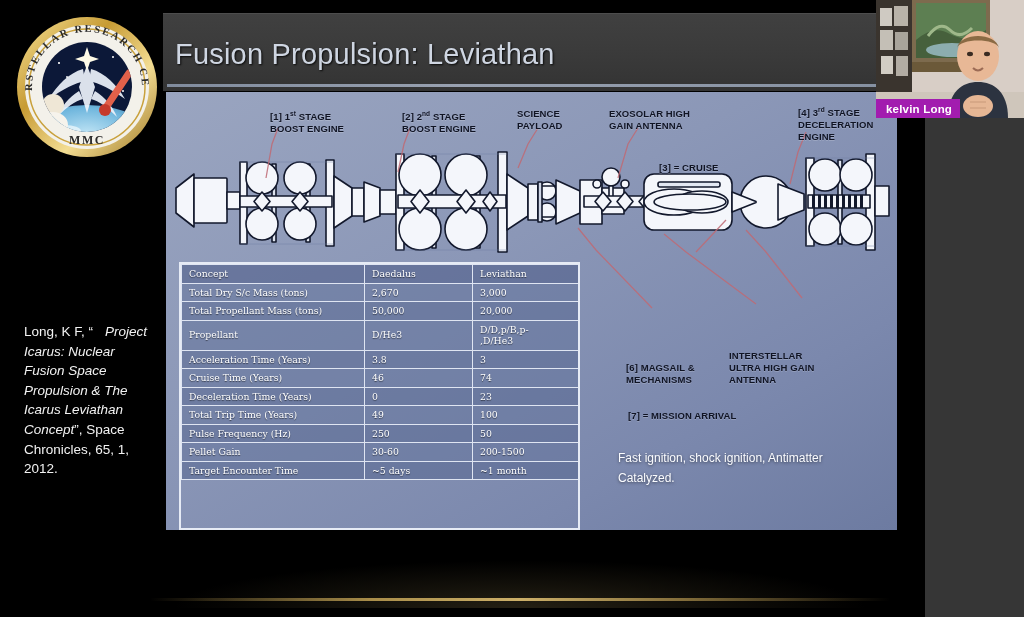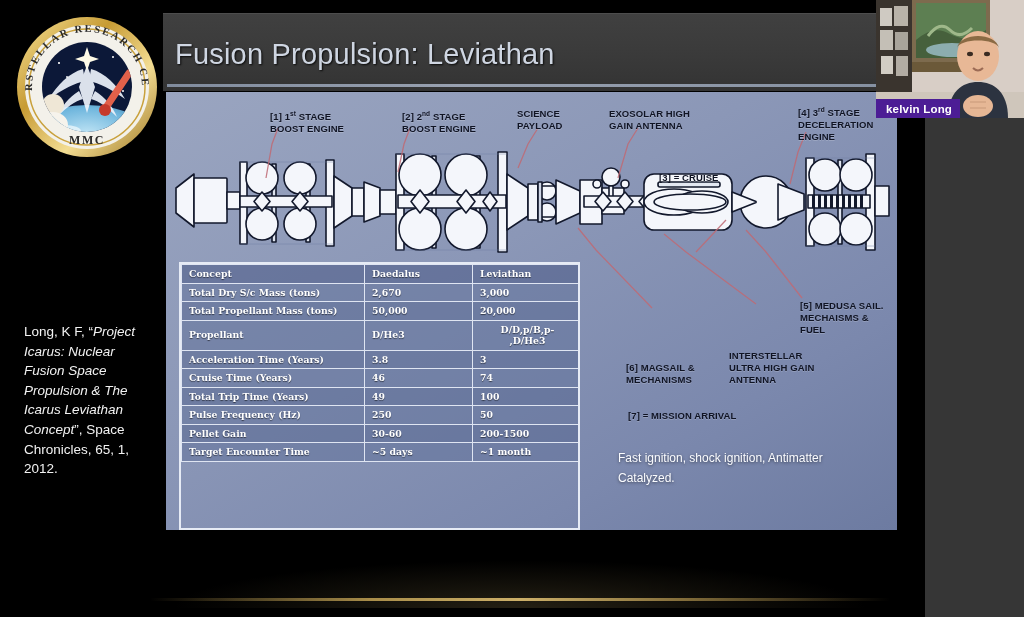--- a/index.html
+++ b/index.html
@@ -61,21 +61,21 @@
   .tbl-wrap {
     position: absolute; left: 13px; top: 170px; width: 401px; height: 268px;
     border: 2px solid #e6ebf5;
     overflow: hidden;
   }
   table.spec { width: 100%; border-collapse: collapse; table-layout: fixed; }
   table.spec td {
     border: 1px solid #dfe5f2;
     padding: 3px 7px;
     font-family: "DejaVu Serif", "Liberation Serif", serif;
-    font-weight: bold;
+    font-weight: normal;
     font-size: 9.3px;
     color: #ffffff;
     text-shadow: 0 1px 1px rgba(0,0,0,.55);
     line-height: 11.5px;
     background: rgba(86,102,143,.55);
     vertical-align: middle;
   }
   table.spec tr:nth-child(even) td { background: rgba(99,114,155,.55); }
   table.spec tr:first-child td { background: rgba(80,96,138,.62); }
   table.spec td.c0 { width: 183px; }
@@ -87,33 +87,33 @@
     position: absolute; left: 452px; top: 356px; width: 250px;
     font-size: 12px; line-height: 20px; color: #fbfcff;
     text-shadow: 0 1px 3px rgba(0,0,0,.5);
   }
 
   
   .citation {
     position: absolute; left: 24px; top: 322px; width: 132px;
     font-size: 13.5px; line-height: 19.6px; color: #f2f2f2;
   }
-  .citation i { font-style: italic; }
+  .citation i { font-style: italic; margin-left: 12px; }
 
   
   .badge { position: absolute; left: 13px; top: 13px; width: 148px; height: 148px; }
 
   
   .webcam {
     position: absolute; left: 876px; top: 0; width: 148px; height: 118px;
     overflow: hidden; background: #2b2b2b;
   }
   .cam-name {
     position: absolute; left: 0; bottom: 0; height: 19px;
-    background: #4c1d95; color: #fff;
+    background: #a21caf; color: #fff;
     font-size: 11.5px; font-weight: bold;
     display: flex; align-items: center; padding: 0 8px 0 10px;
     letter-spacing: .2px;
   }
 
   
   .glow {
     position: absolute; left: 150px; top: 598px; width: 740px; height: 3px;
     background: linear-gradient(90deg, rgba(140,110,40,0) 0%, rgba(196,164,86,.85) 30%,
                 rgba(214,184,110,.95) 50%, rgba(180,150,80,.7) 72%, rgba(120,95,40,0) 100%);
@@ -268,27 +268,24 @@
     </svg>
 
     <div class="lbl" style="left:104px;top:16px">[1] 1<sup>st</sup> STAGE
 BOOST ENGINE</div>
     <div class="lbl" style="left:236px;top:16px">[2] 2<sup>nd</sup> STAGE
 BOOST ENGINE</div>
     <div class="lbl" style="left:351px;top:16px">SCIENCE
 PAYLOAD</div>
     <div class="lbl" style="left:443px;top:16px">EXOSOLAR HIGH
 GAIN ANTENNA</div>
-    <div class="lbl" style="left:493px;top:80px">[3] = CRUISE</div>
+    <div class="lbl" style="left:493px;top:70px">[3] = CRUISE</div>
     <div class="lbl" style="left:632px;top:12px">[4] 3<sup>rd</sup> STAGE
 DECELERATION
 ENGINE</div>
-    <div class="lbl" style="left:634px;top:208px">[5] MEDUSA SAIL.
-MECHAISMS &amp;
-FUEL</div>
     <div class="lbl" style="left:460px;top:270px">[6] MAGSAIL &amp;
 MECHANISMS</div>
     <div class="lbl" style="left:563px;top:258px">INTERSTELLAR
 ULTRA HIGH GAIN
 ANTENNA</div>
     <div class="lbl" style="left:462px;top:318px">[7] = MISSION ARRIVAL</div>
 
     <div class="tbl-wrap">
       <table class="spec">
         <tbody id="spec-body">
@@ -303,32 +300,37 @@
               <td class="c2">3,000</td>
             </tr>
             <tr>
               <td class="c0">Total Propellant Mass (tons)</td>
               <td class="c1">50,000</td>
               <td class="c2">20,000</td>
             </tr>
             <tr>
               <td class="c0">Propellant</td>
               <td class="c1">D/He3</td>
-              <td class="c2" style="white-space: pre-line; text-align: center;">D/D,p/B,p-
+              <td class="c2" style="white-space: pre-line;">D/D,p/B,p-
 ,D/He3</td>
             </tr>
             <tr>
               <td class="c0">Acceleration Time (Years)</td>
               <td class="c1">3.8</td>
               <td class="c2">3</td>
             </tr>
             <tr>
               <td class="c0">Cruise Time (Years)</td>
               <td class="c1">46</td>
               <td class="c2">74</td>
+            </tr>
+            <tr>
+              <td class="c0">Deceleration Time (Years)</td>
+              <td class="c1">0</td>
+              <td class="c2">23</td>
             </tr>
             <tr>
               <td class="c0">Total Trip Time (Years)</td>
               <td class="c1">49</td>
               <td class="c2">100</td>
             </tr>
             <tr>
               <td class="c0">Pulse Frequency (Hz)</td>
               <td class="c1">250</td>
               <td class="c2">50</td>

